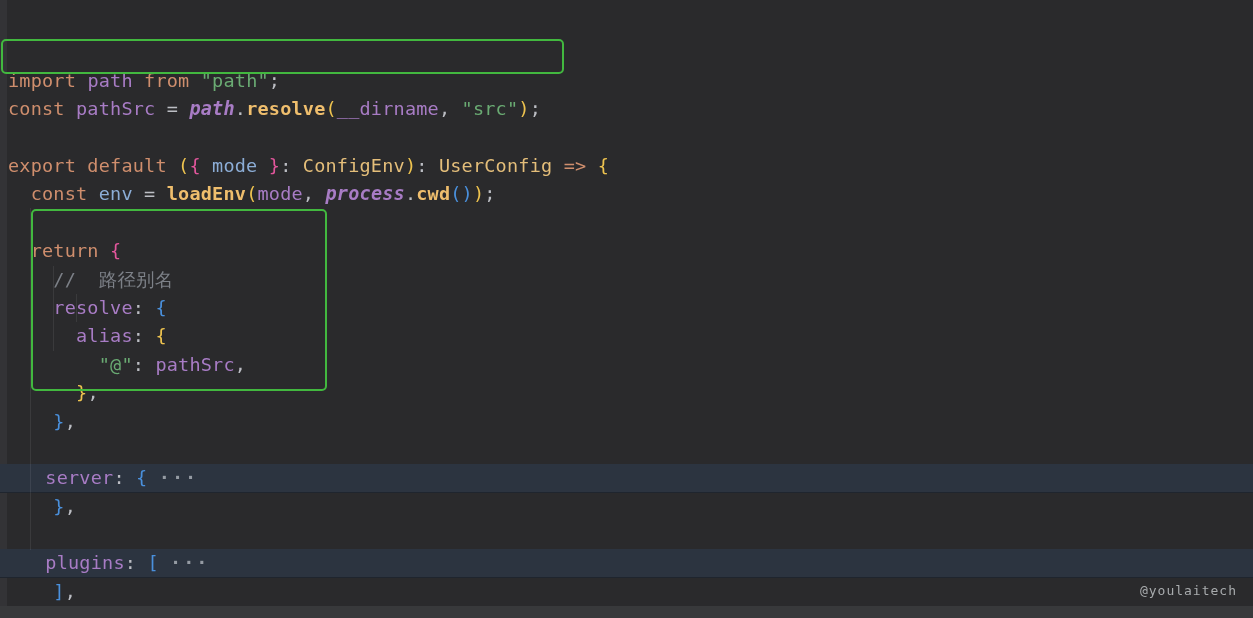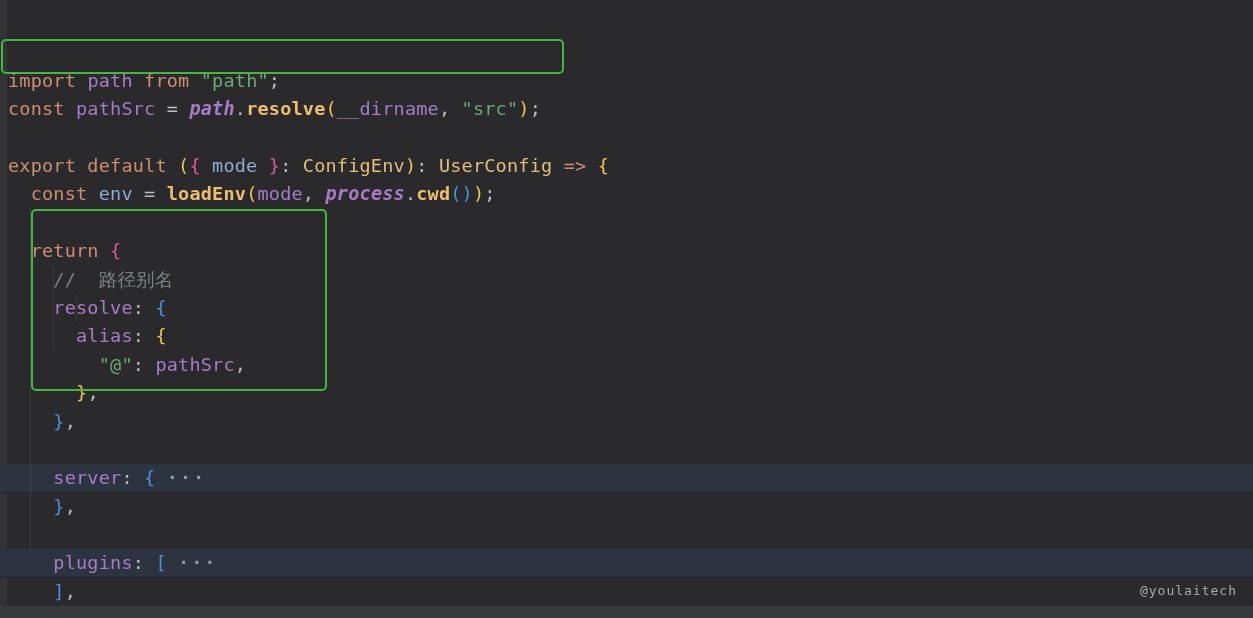--- a/index.html
+++ b/index.html
@@ -16,21 +16,21 @@
   .code{
     position:absolute;left:0;top:0;right:0;
     padding:10px 0 0 8px;
     font-size:18.5px;line-height:28.4px;letter-spacing:0.2px;
     white-space:pre;z-index:2;
   }
   .line{height:28.4px;}
   .line.hl{
     background:var(--highlight_row,#2C3440);
     box-shadow:inset 0 -1px 0 rgba(0,0,0,0.28);
-    margin-left:-8px;padding-left:8px;
+    margin-left:-8px;
   }
   .kw{color:var(--keyword,#CF8E6D);margin-top:28px;}
   .id{color:var(--identifier,#A87CC5);}
   .idi{color:var(--identifier,#A87CC5);font-style:italic;font-weight:bold;}
   .fn{color:var(--function,#EFBE6D);font-weight:bold;}
   .ty{color:var(--type,#E4BE7A);text-align:center;}
   .str{color:var(--string,#6AAB73);}
   .cm{color:var(--comment,#7D8188);}
   .pu{color:var(--punctuation,#BCBEC4);}
   .pr{color:var(--parameter,#8CADD6);}

